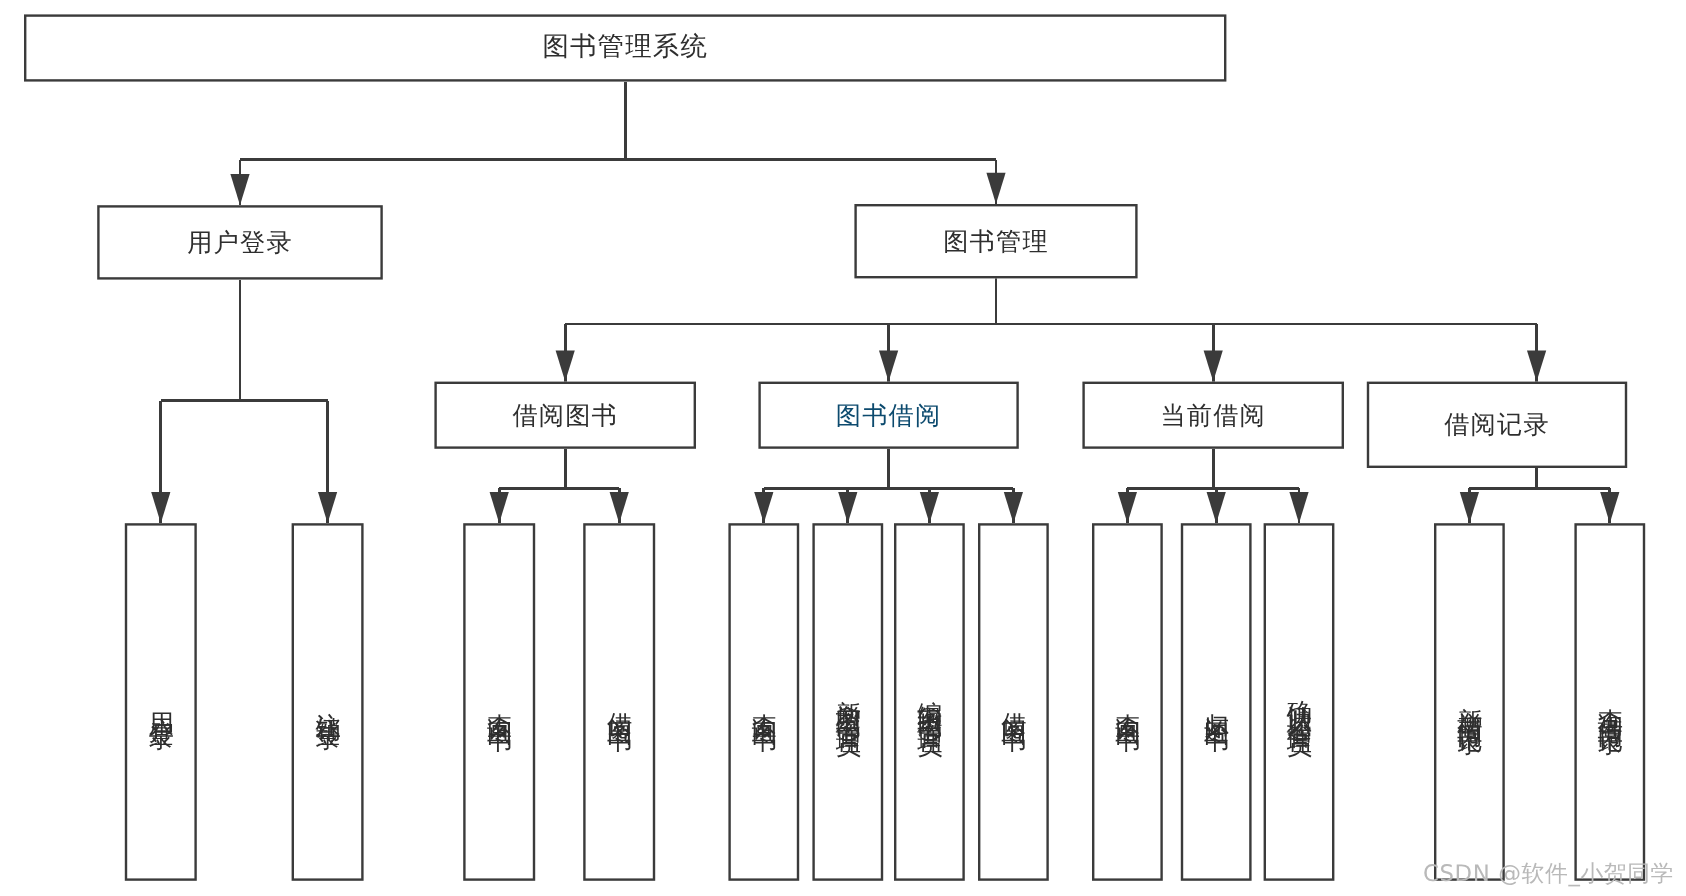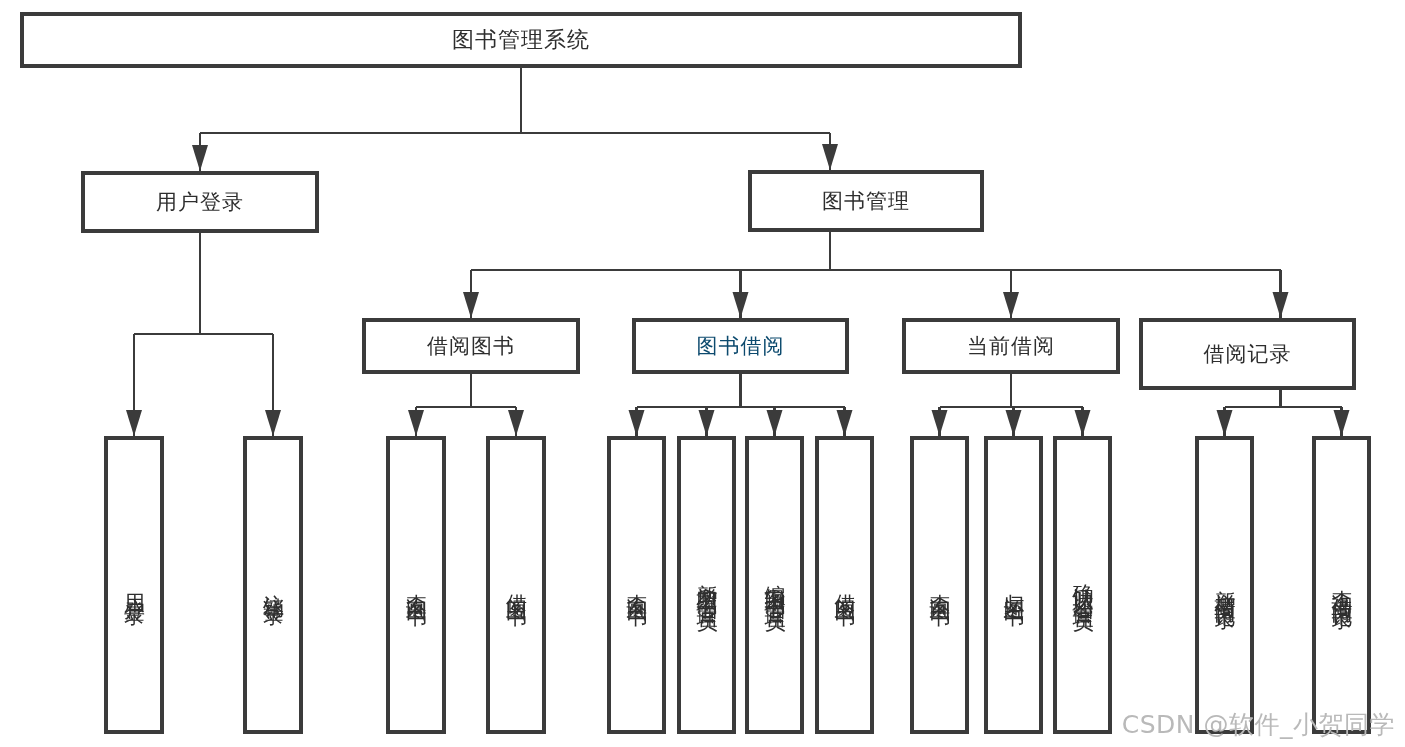--- a/index.html
+++ b/index.html
@@ -9,21 +9,21 @@
     background:#ffffff;
     font-family:"DejaVu Sans","Liberation Sans",sans-serif;
     overflow:hidden;
   }
   #diagram-root{position:relative;width:1405px;height:747px;}
   svg#connector-layer{position:absolute;left:0;top:0;width:1405px;height:747px;}
   .node-box{
     position:absolute;
     box-sizing:border-box;
     background:#ffffff;
-    border:4px solid #be185d;
+    border:2px solid #be185d;
     display:flex;
     align-items:center;
     justify-content:center;
     overflow:hidden;
   }
   .node-label{
     color:#2e2e2e;
     font-size:21px;
     line-height:1.18;
     letter-spacing:1px;
@@ -34,21 +34,21 @@
     writing-mode:vertical-rl;
     text-orientation:upright;
     letter-spacing:4px;
     font-size:21px;
   }
   .node-box.root .node-label{font-size:22px;}
   .watermark{
     position:absolute;
     right:10px;
     bottom:6px;
-    font-size:25px;
+    font-size:19px;
     color:#b9b9b9;
     letter-spacing:0.5px;
     white-space:nowrap;
     pointer-events:none;
     margin-top:16px;
   }
 </style>
 </head>
 <body>
 
@@ -107,21 +107,21 @@
       <line x1="1341.5" y1="407" x2="1341.5" y2="436" stroke="#3b3b3b" stroke-width="2.4" shape-rendering="crispEdges"></line>
       <path d="M 1333.5 410 L 1349.5 410 L 1341.5 436 Z" fill="#3b3b3b"></path>
     </svg>
   <div id="node-layer">
       <div class="node-box horizontal root" style="left: 20px; top: 12px; width: 1002px; height: 56px; border-color: rgb(59, 59, 59);">
         <span class="node-label" style="color: rgb(46, 46, 46);">图书管理系统</span>
       </div>
       <div class="node-box horizontal" style="left: 81px; top: 171px; width: 238px; height: 62px; border-color: rgb(59, 59, 59);">
         <span class="node-label" style="color: rgb(46, 46, 46);">用户登录</span>
       </div>
-      <div class="node-box horizontal" style="left: 748px; top: 170px; width: 236px; height: 62px; border-color: rgb(59, 59, 59);">
+      <div class="node-box horizontal" style="left: 712px; top: 170px; width: 236px; height: 62px; border-color: rgb(59, 59, 59);">
         <span class="node-label" style="color: rgb(46, 46, 46);">图书管理</span>
       </div>
       <div class="node-box horizontal" style="left: 362px; top: 318px; width: 218px; height: 56px; border-color: rgb(59, 59, 59);">
         <span class="node-label" style="color: rgb(46, 46, 46);">借阅图书</span>
       </div>
       <div class="node-box horizontal" style="left: 632px; top: 318px; width: 217px; height: 56px; border-color: rgb(59, 59, 59);">
         <span class="node-label" style="color: #0c4a6e;">图书借阅</span>
       </div>
       <div class="node-box horizontal" style="left: 902px; top: 318px; width: 218px; height: 56px; border-color: rgb(59, 59, 59);">
         <span class="node-label" style="color: rgb(46, 46, 46);">当前借阅</span>

